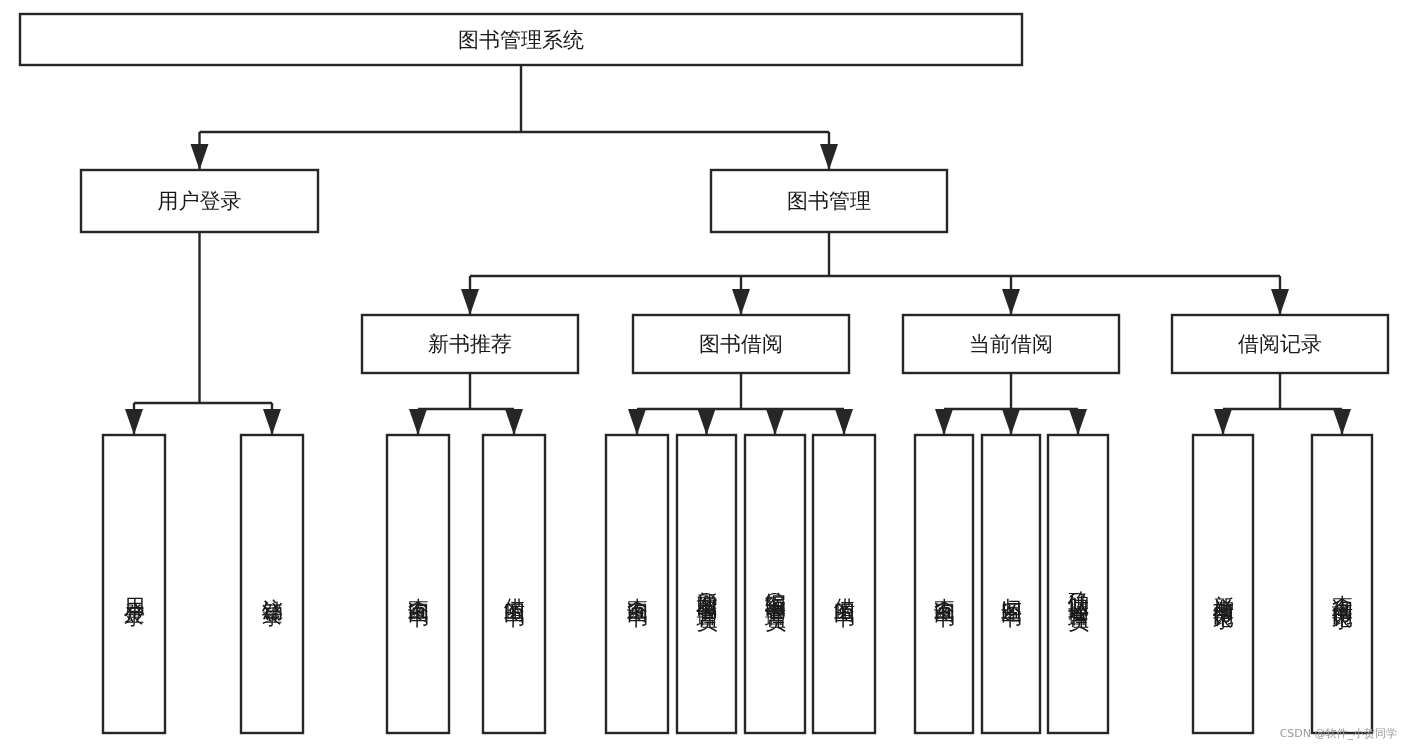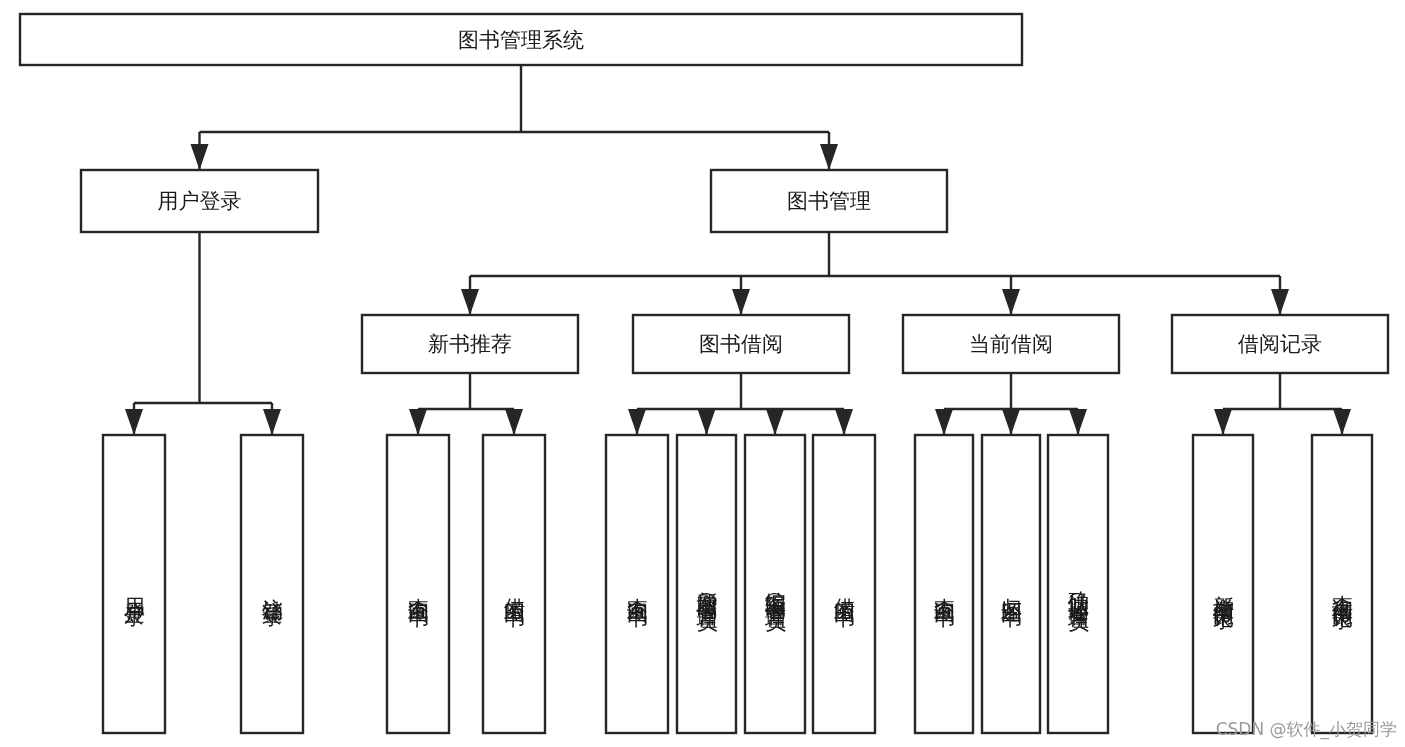--- a/index.html
+++ b/index.html
@@ -55,21 +55,21 @@
     text-align: center;
     white-space: nowrap;
     transform: translate(-50%, 0);
     pointer-events: none;
   }
   #watermark {
     position: absolute;
     right: 8px;
     bottom: 6px;
     font-family: "DejaVu Sans", "Liberation Sans", sans-serif;
-    font-size: 17px;
+    font-size: 11px;
     color: #9b9b9b;
     white-space: nowrap;
   }
 </style>
 </head>
 <body>
 
 <svg id="diagram" viewBox="0 0 1405 747" xmlns="http://www.w3.org/2000/svg">
   <g id="connectors-layer">
       <line x1="521" y1="65" x2="521" y2="132" class="connector"></line>

